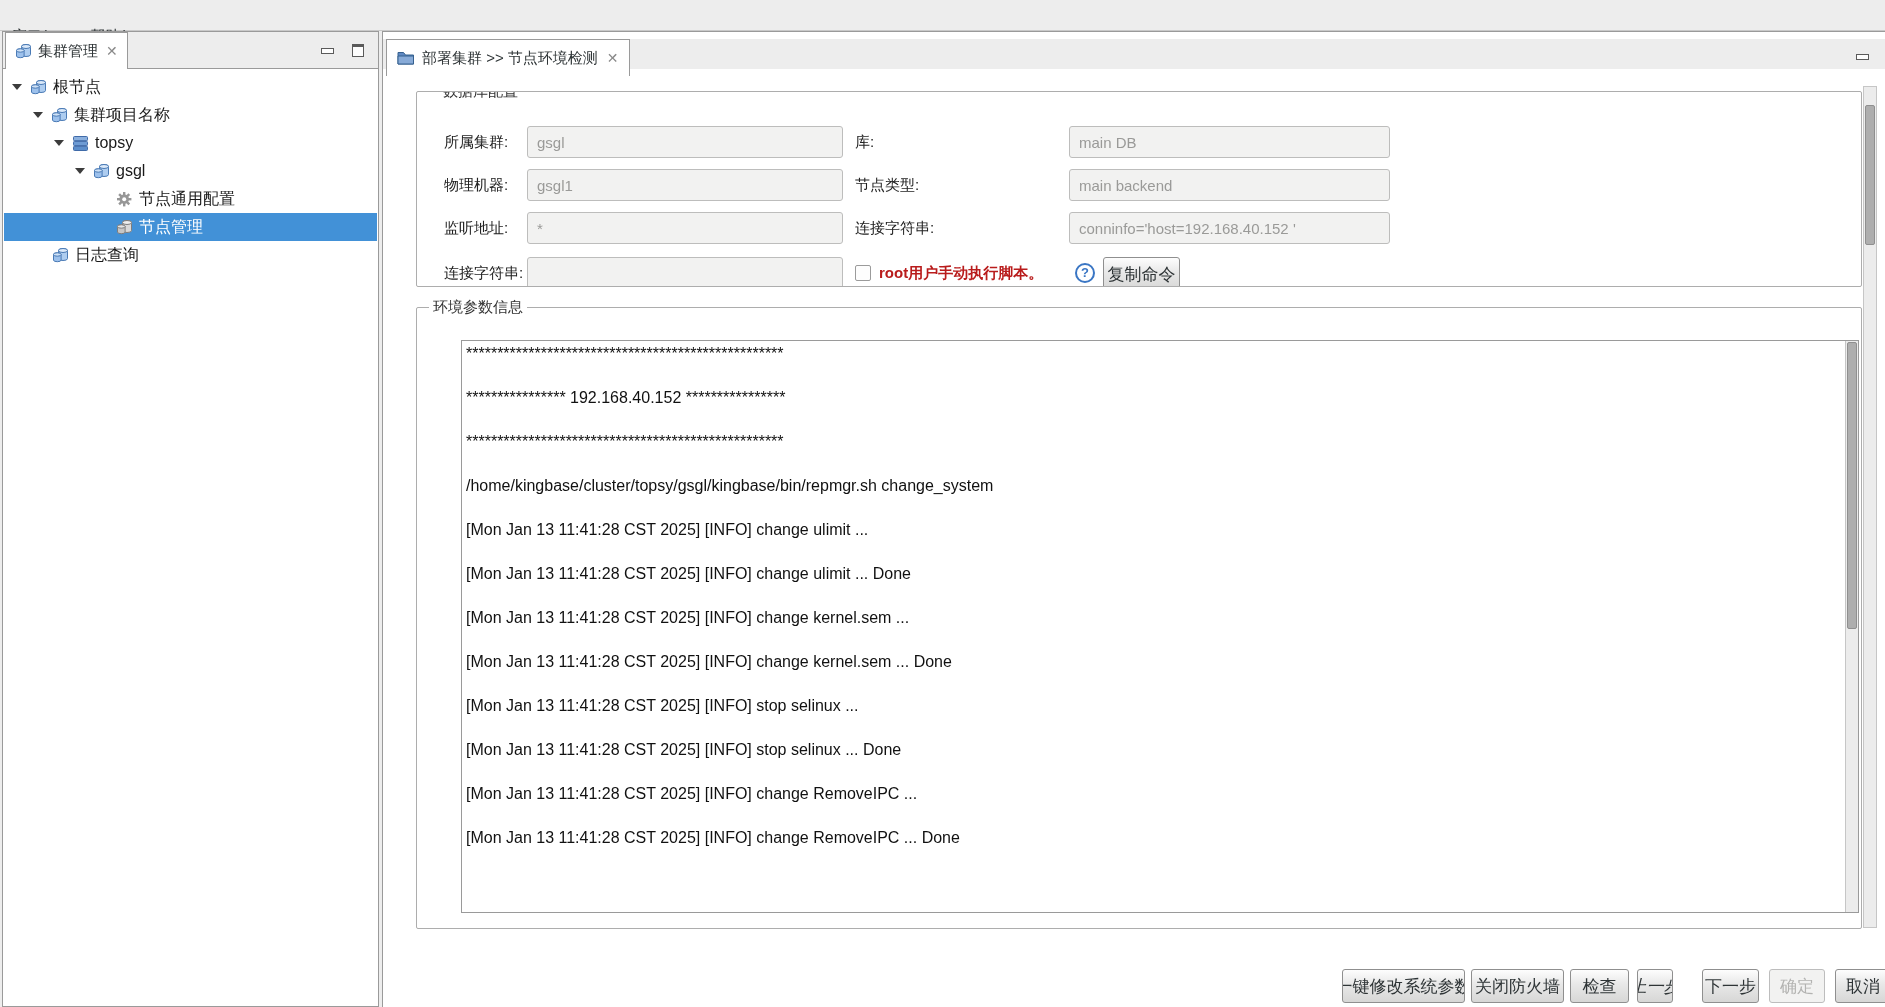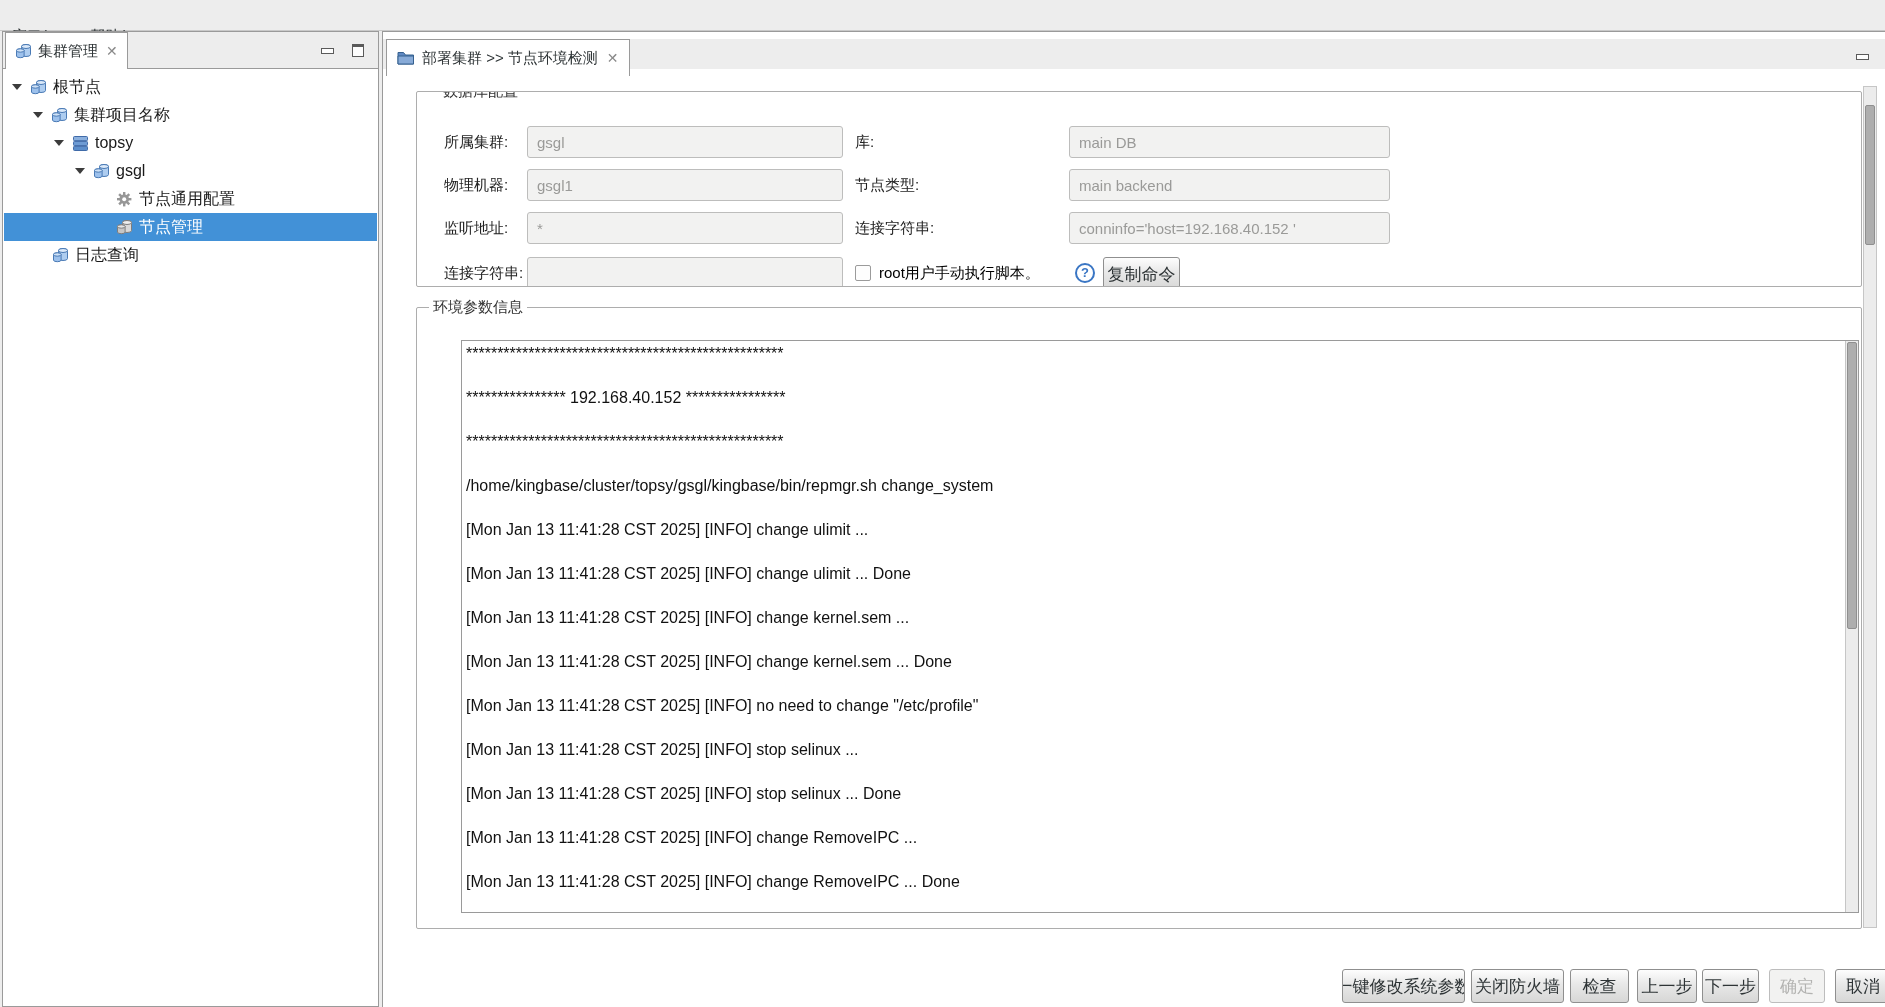--- a/index.html
+++ b/index.html
@@ -40,21 +40,21 @@
   #gb-db .legend{left:22px;}
   #gb-env{left:33px;top:238px;width:1446px;height:622px;}
   #gb-env .legend{left:12px;font-family:Liberation Serif, serif;}
   
   .frow{position:absolute;left:0;right:0;height:34px;}
   .flabel{position:absolute;font-size:15px;color:#222;line-height:32px;white-space:nowrap;}
   .field{position:absolute;height:32px;box-sizing:border-box;background:#f2f2f1;border:1px solid #bdbdbc;border-radius:3px;color:#9a9a98;font-size:15px;padding:0 9px;font-family:"Liberation Sans","DejaVu Sans",sans-serif;outline:none;}
   .lf-label{left:27px;} .lf-field{left:110px;width:316px;}
   .rf-label{left:438px;} .rf-field{left:652px;width:321px;}
   .checkbox{position:absolute;left:438px;top:8px;width:16px;height:16px;box-sizing:border-box;border:1px solid #9b9b9b;border-radius:2px;background:#fdfdfd;}
-  .cb-label{position:absolute;left:462px;font-size:15px;color:#000000;line-height:32px;white-space:nowrap;}
+  .cb-label{position:absolute;left:462px;font-size:15px;color:#b91c1c;line-height:32px;white-space:nowrap;font-weight:bold;}
   .help-circle{position:absolute;left:658px;top:6px;width:20px;height:20px;box-sizing:border-box;border:2px solid #3a76c4;border-radius:50%;color:#3a76c4;font-size:13px;font-weight:bold;text-align:center;line-height:16px;background:#fff;}
   .copy-btn{position:absolute;left:686px;top:0;width:77px;height:34px;}
   
   .btn{position:absolute;height:34px;box-sizing:border-box;background:linear-gradient(#fdfdfd,#e8e8e8 45%,#d7d7d6);border:1px solid #8f8f8f;border-radius:3px;font-size:17px;color:#2e3436;display:flex;align-items:center;justify-content:center;overflow:hidden;white-space:nowrap;padding:0 2px;font-family:"Liberation Sans","DejaVu Sans",sans-serif;}
   .btn.disabled{background:#f2f2f1;border-color:#bdbdbd;color:#b3b3b1;}
   
   .log-area{position:absolute;left:44px;top:32px;width:1398px;height:573px;box-sizing:border-box;border:1px solid #9a9a9a;background:#fff;overflow:hidden;}
   .log{margin:-9px 0 0 0;padding:0 22px 0 4px;font-size:16px;line-height:44px;color:#111;}
   .log div{white-space:pre;overflow:hidden;}
   
@@ -236,39 +236,38 @@
         <div class="log">
 
         <div>***************************************************</div>
             <div>**************** 192.168.40.152 ****************</div>
             <div>***************************************************</div>
             <div>/home/kingbase/cluster/topsy/gsgl/kingbase/bin/repmgr.sh change_system</div>
             <div>[Mon Jan 13 11:41:28 CST 2025] [INFO] change ulimit ...</div>
             <div>[Mon Jan 13 11:41:28 CST 2025] [INFO] change ulimit ... Done</div>
             <div>[Mon Jan 13 11:41:28 CST 2025] [INFO] change kernel.sem ...</div>
             <div>[Mon Jan 13 11:41:28 CST 2025] [INFO] change kernel.sem ... Done</div>
-            <div>[Mon Jan 13 11:41:28 CST 2025] [INFO] no need to change "/etc/profile"</div>
             <div>[Mon Jan 13 11:41:28 CST 2025] [INFO] stop selinux ...</div>
             <div>[Mon Jan 13 11:41:28 CST 2025] [INFO] stop selinux ... Done</div>
             <div>[Mon Jan 13 11:41:28 CST 2025] [INFO] change RemoveIPC ...</div>
             <div>[Mon Jan 13 11:41:28 CST 2025] [INFO] change RemoveIPC ... Done</div>
           </div>
         <div class="vscroll" id="log-scroll">
           <div class="vthumb"></div>
         </div>
       </div>
     </div>
   </div>
 
   <div class="vscroll" id="panel-scroll">
     <div class="vthumb"></div>
   </div>
 
   <div class="footer-btns">
     <div class="btn" style="left:959px;width:123px;">一键修改系统参数</div>
     <div class="btn" style="left:1088px;width:93px;">关闭防火墙</div>
     <div class="btn" style="left:1187px;width:59px;">检查</div>
-    <div class="btn" style="left:1254px;width:60px;">上一步</div>
+    <div class="btn" style="left:1254px;width:36px;font-style:italic;">上一步</div>
     <div class="btn" style="left:1319px;width:57px;">下一步</div>
     <div class="btn disabled" style="left:1386px;width:56px;">确定</div>
     <div class="btn" style="left:1452px;width:56px;">取消</div>
   </div>
 </div>
 
 </body></html>

